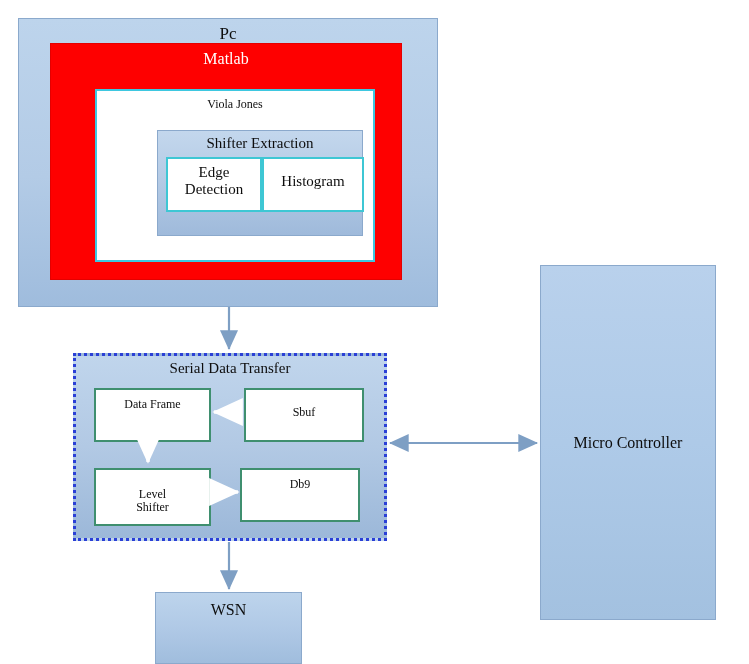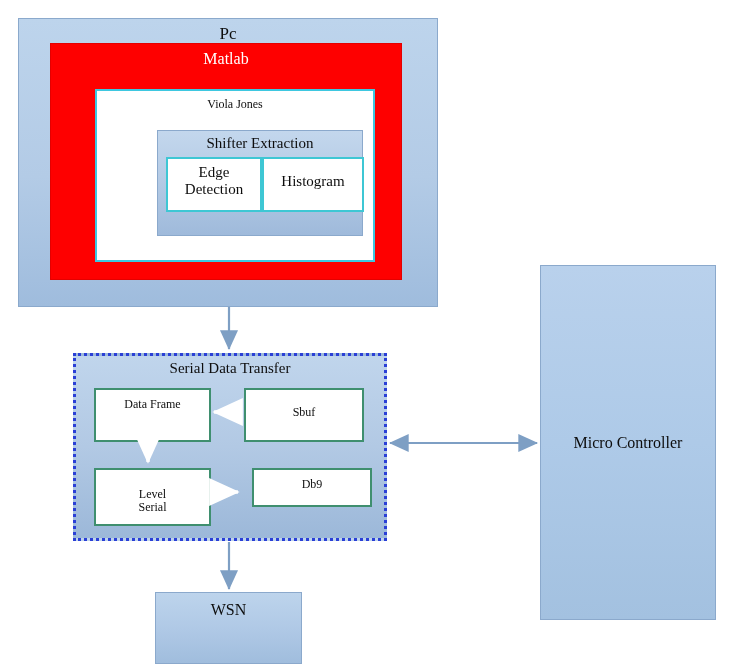--- a/index.html
+++ b/index.html
@@ -93,21 +93,21 @@
     border: 2px solid #3f8f6f;
     text-align: center;
   }
   .greenbox .lbl { font-size: 12px; }
   #dataframe-box { left: 18px; top: 32px; width: 117px; height: 54px; }
   #dataframe-label { padding-top: 8px; }
   #sbuf-box { left: 168px; top: 32px; width: 120px; height: 54px; }
   #sbuf-label { padding-top: 16px; }
   #levelshifter-box { left: 18px; top: 112px; width: 117px; height: 58px; }
   #levelshifter-label { padding-top: 18px; }
-  #db9-box { left: 176px; top: 112px; width: 120px; height: 39px; }
+  #db9-box { left: 164px; top: 112px; width: 120px; height: 54px; }
   #db9-label { padding-top: 8px; }
 
   
   #mcu-box {
     left: 540px; top: 265px; width: 176px; height: 355px;
     background: linear-gradient(180deg, #b9d1ec 0%, #aecae8 50%, #a3c1e0 100%);
     border: 1px solid #8ba9cc;
   }
   #mcu-label {
     font-size: 16px;
@@ -169,21 +169,21 @@
       <span class="lbl" id="dataframe-label">Data Frame</span>
     </div>
 
     <div class="greenbox" id="sbuf-box">
       <span class="lbl" id="sbuf-label">Sbuf</span>
     </div>
 
     <div class="greenbox" id="levelshifter-box">
       <span class="lbl" id="levelshifter-label">
         <span>Level</span><br>
-        <span>Serial</span>
+        <span>Shifter</span>
       </span>
     </div>
 
     <div class="greenbox" id="db9-box">
       <span class="lbl" id="db9-label">Db9</span>
     </div>
   </div>
 
   <div class="box" id="wsn-box">
     <span class="lbl" id="wsn-label">WSN</span>

